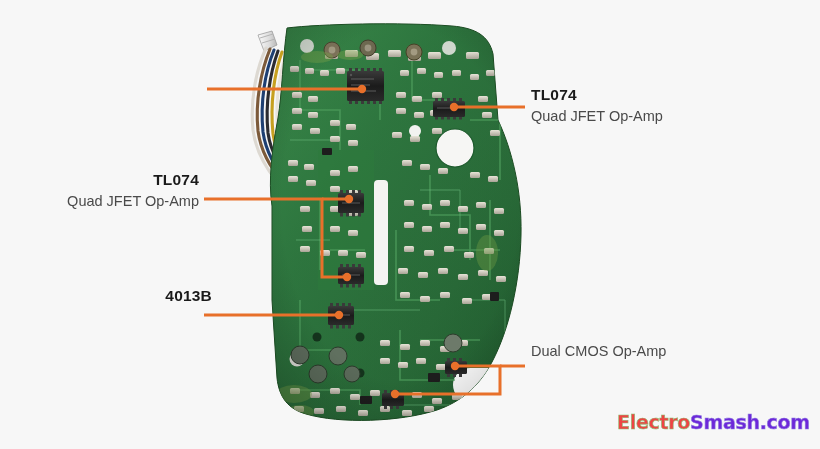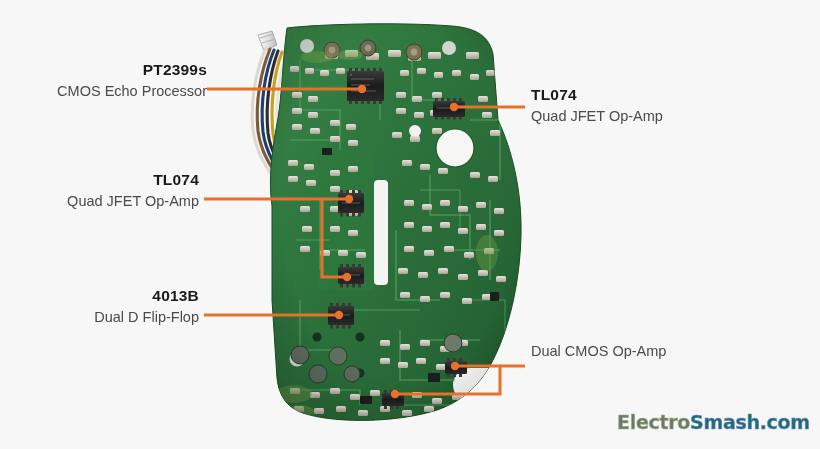--- a/index.html
+++ b/index.html
@@ -35,22 +35,22 @@
   
   #logo{
     position:absolute;
     left:617px;top:411px;
     font-family:"DejaVu Sans", sans-serif;
     font-weight:bold;
     font-size:19px;
     letter-spacing:-0.3px;
     white-space:nowrap;
   }
-  #logo .g{color:#737373;-webkit-text-stroke:0.6px #8fbf74;}
-  #logo .p{color:#0f766e;margin-top:48px;-webkit-text-stroke:0.6px #8f7ae0;}
+  #logo .g{color:#ef4444;-webkit-text-stroke:0.6px #8fbf74;}
+  #logo .p{color:#6d28d9;margin-top:48px;-webkit-text-stroke:0.6px #8f7ae0;}
 
   svg{display:block;}
 </style>
 </head>
 <body>
 
 <div id="stage">
 
   <svg width="820" height="449" viewBox="0 0 820 449" style="position:absolute;left:0;top:0;">
     <defs>
@@ -502,38 +502,33 @@
 
       <g>
         <path d="M456,366 L500,366 L500,394 L396,394"></path>
         <path d="M500,366 L525,366"></path>
         <circle cx="455" cy="366" r="4.2" fill="#e8702a" stroke="none"></circle>
         <circle cx="395" cy="394" r="4.2" fill="#e8702a" stroke="none"></circle>
       </g>
     </g>
   </svg>
 
-  <div class="anno right-align" style="left:0px;top:60px;width:207px;">
-    <div class="chip">PT2399s</div>
-    <div class="desc">CMOS Echo Processor</div>
-  </div>
 
   <div class="anno left-align" style="left:531px;top:85px;">
     <div class="chip">TL074</div>
     <div class="desc">Quad JFET Op-Amp</div>
   </div>
 
   <div class="anno right-align" style="left:0px;top:170px;width:199px;">
     <div class="chip">TL074</div>
     <div class="desc">Quad JFET Op-Amp</div>
   </div>
 
-  <div class="anno right-align" style="left:0px;top:286px;width:199px;">
+  <div class="anno right-align" style="left:0px;top:286px;width:199px;padding-left:13px;">
     <div class="chip">4013B</div>
-    <div class="desc">Dual D Flip-Flop</div>
   </div>
 
   <div class="anno left-align" style="left:531px;top:339px;">
     <div class="desc">Dual CMOS Op-Amp</div>
   </div>
 
   <div id="logo">
     <span class="g">Electro</span><span class="p">Smash.com</span>
   </div>
 

